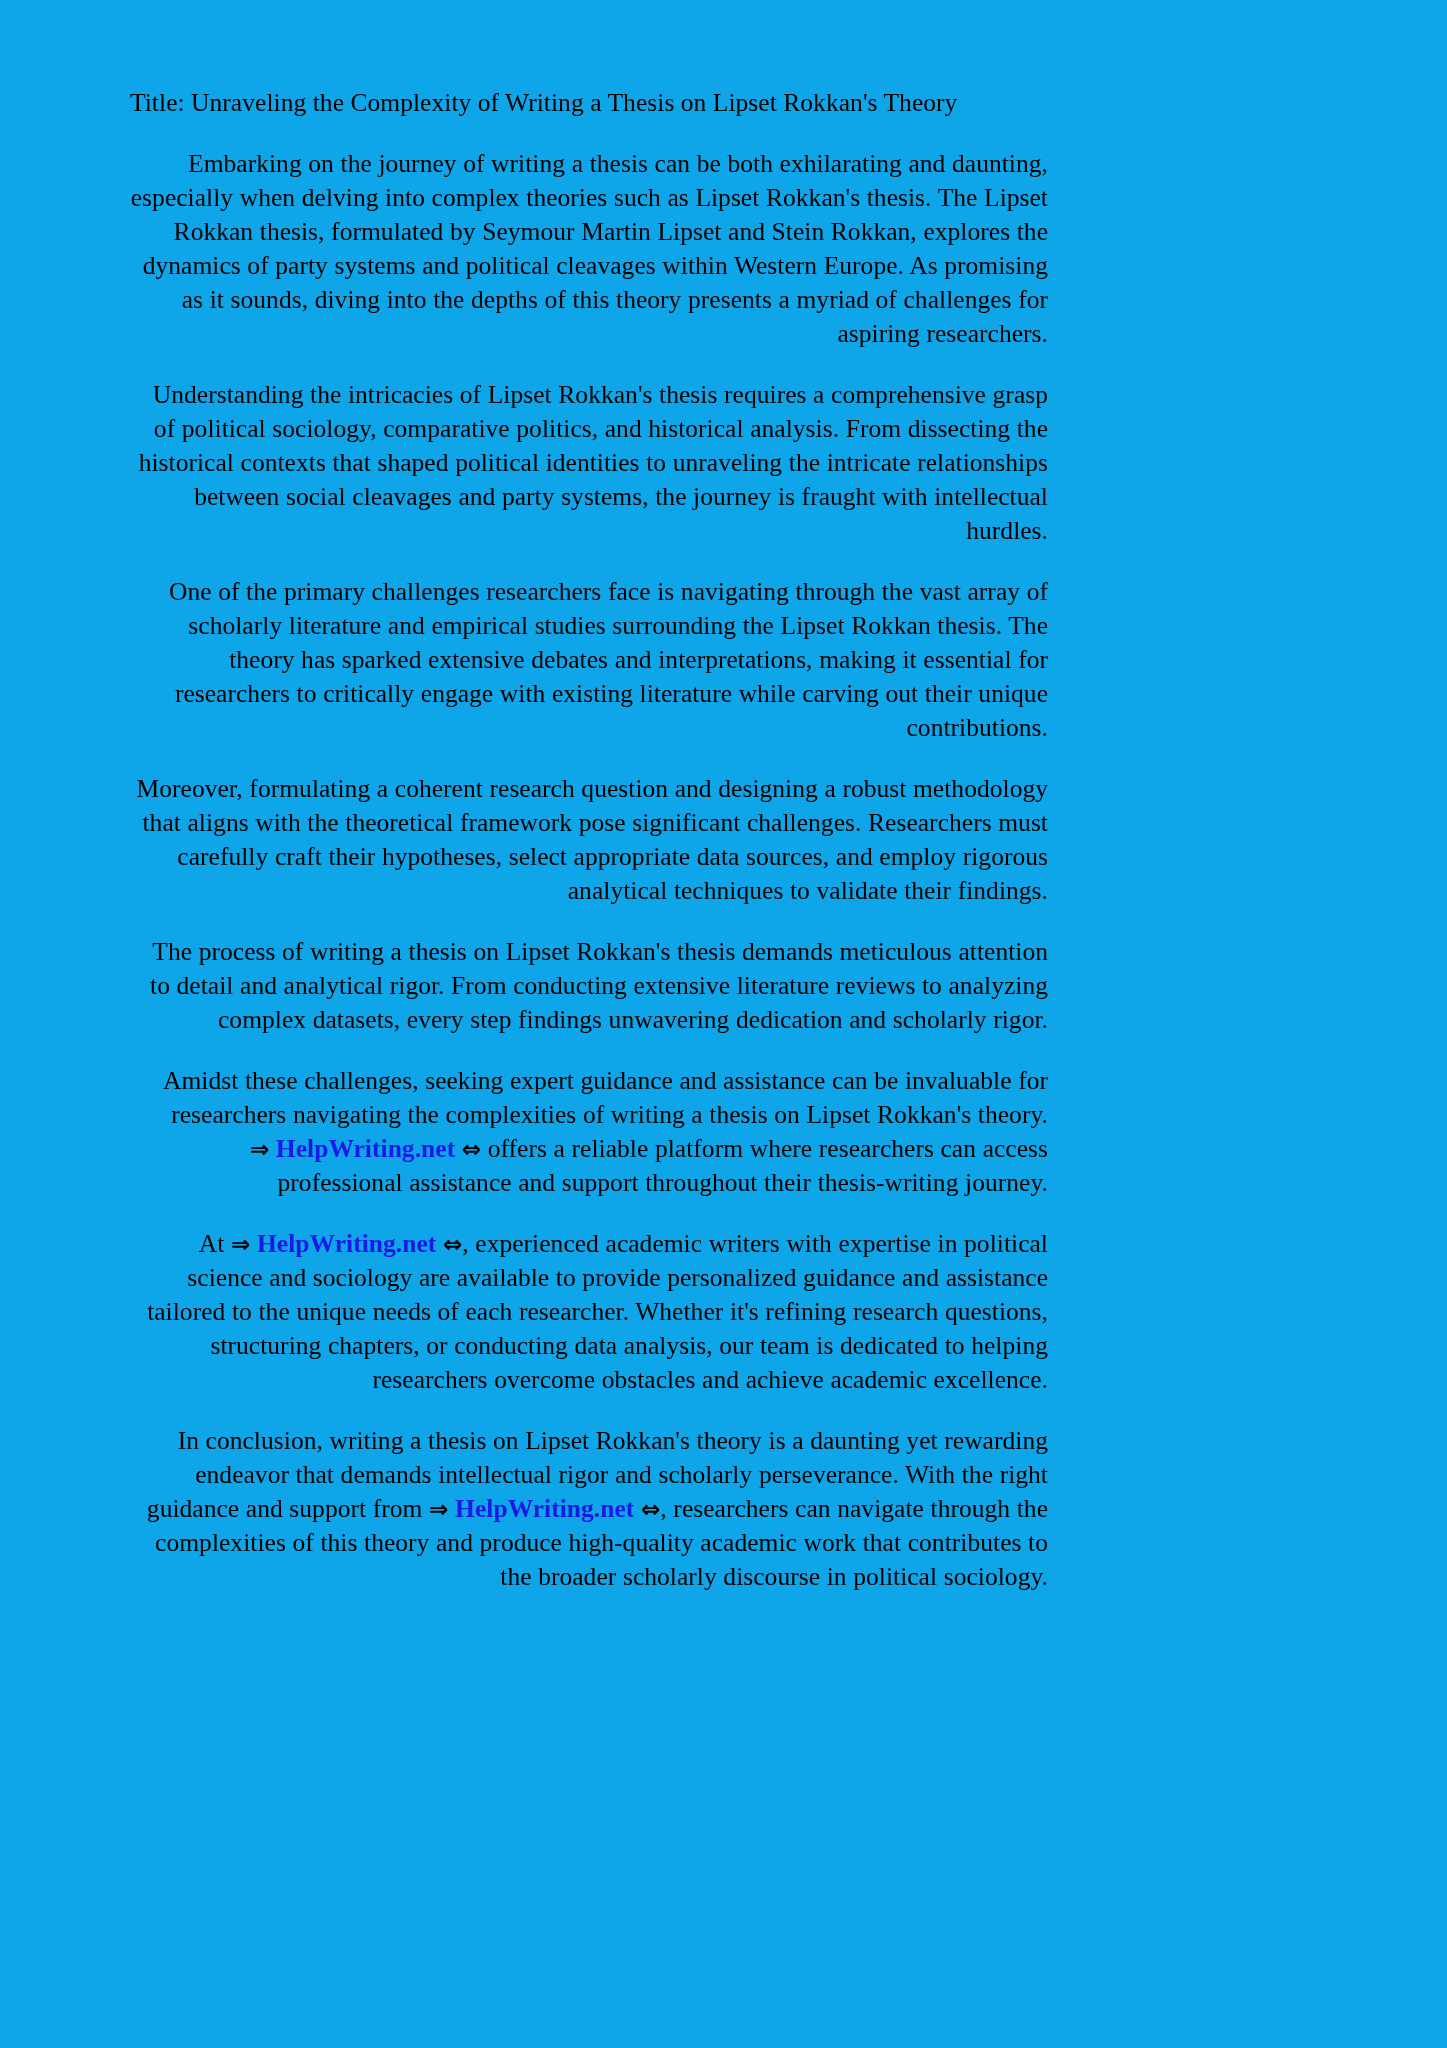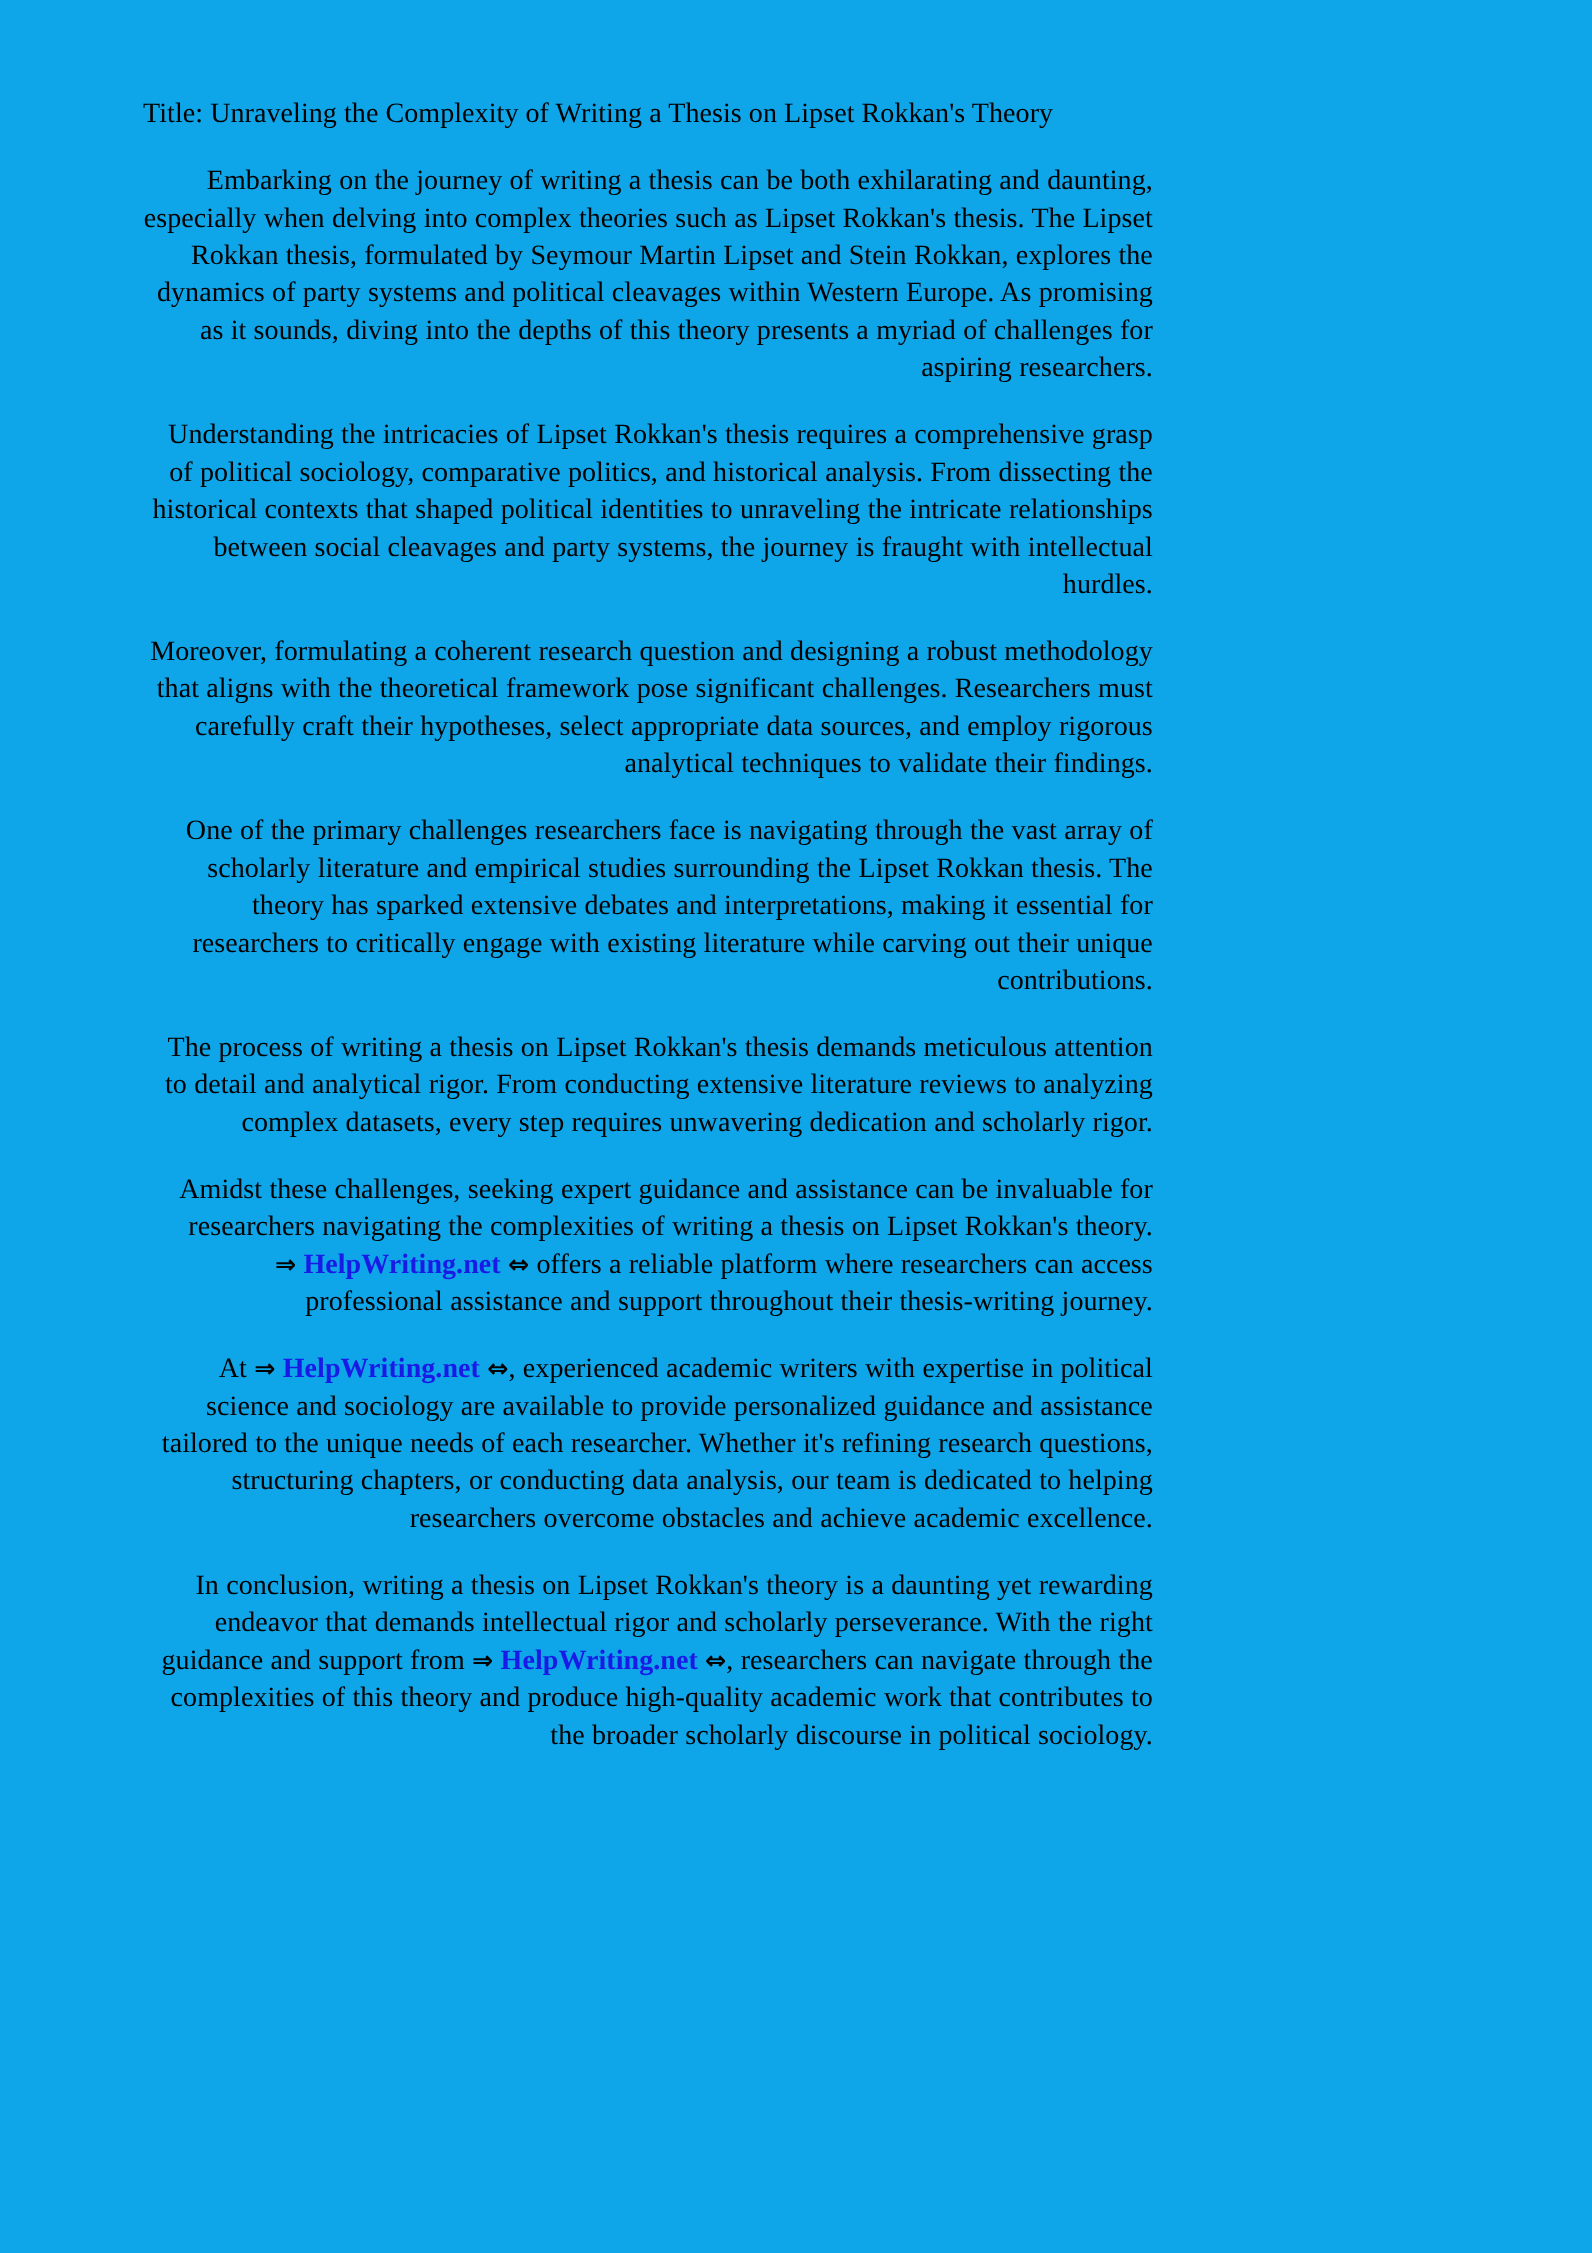--- a/index.html
+++ b/index.html
@@ -65,25 +65,25 @@
 
 <div class="page">
   <div class="content">
 
     <div class="doc-title">Title: Unraveling the Complexity of Writing a Thesis on Lipset Rokkan's Theory</div>
 
     <p class="para">Embarking on the journey of writing a thesis can be both exhilarating and daunting, especially when delving into complex theories such as Lipset Rokkan's thesis. The Lipset Rokkan thesis, formulated by Seymour Martin Lipset and Stein Rokkan, explores the dynamics of party systems and political cleavages within Western Europe. As promising as it sounds, diving into the depths of this theory presents a myriad of challenges for aspiring researchers.</p>
 
     <p class="para">Understanding the intricacies of Lipset Rokkan's thesis requires a comprehensive grasp of political sociology, comparative politics, and historical analysis. From dissecting the historical contexts that shaped political identities to unraveling the intricate relationships between social cleavages and party systems, the journey is fraught with intellectual hurdles.</p>
 
+    <p class="para">One of the primary challenges researchers face is navigating through the vast array of scholarly literature and empirical studies surrounding the Lipset Rokkan thesis. The theory has sparked extensive debates and interpretations, making it essential for researchers to critically engage with existing literature while carving out their unique contributions.</p>
+
     <p class="para">Moreover, formulating a coherent research question and designing a robust methodology that aligns with the theoretical framework pose significant challenges. Researchers must carefully craft their hypotheses, select appropriate data sources, and employ rigorous analytical techniques to validate their findings.</p>
 
-    <p class="para">One of the primary challenges researchers face is navigating through the vast array of scholarly literature and empirical studies surrounding the Lipset Rokkan thesis. The theory has sparked extensive debates and interpretations, making it essential for researchers to critically engage with existing literature while carving out their unique contributions.</p>
-
-    <p class="para">The process of writing a thesis on Lipset Rokkan's thesis demands meticulous attention to detail and analytical rigor. From conducting extensive literature reviews to analyzing complex datasets, every step requires unwavering dedication and scholarly rigor.</p>
+    <p class="para">The process of writing a thesis on Lipset Rokkan's thesis demands meticulous attention to detail and analytical rigor. From conducting extensive literature reviews to analyzing complex datasets, every step findings unwavering dedication and scholarly rigor.</p>
 
     <p class="para">
       <span>Amidst these challenges, seeking expert guidance and assistance can be invaluable for researchers navigating the complexities of writing a thesis on Lipset Rokkan's theory. </span><span class="nbsp"><span class="arrow">⇒</span>&nbsp;<a class="link" href="#">HelpWriting.net</a>&nbsp;<span class="arrow">⇔</span></span><span> offers a reliable platform where researchers can access professional assistance and support throughout their thesis-writing journey.</span>
     </p>
 
     <p class="para">
       <span>At </span><span class="nbsp"><span class="arrow">⇒</span>&nbsp;<a class="link" href="#">HelpWriting.net</a>&nbsp;<span class="arrow">⇔</span></span><span>, experienced academic writers with expertise in political science and sociology are available to provide personalized guidance and assistance tailored to the unique needs of each researcher. Whether it's refining research questions, structuring chapters, or conducting data analysis, our team is dedicated to helping researchers overcome obstacles and achieve academic excellence.</span>
     </p>
 
     <p class="para">

